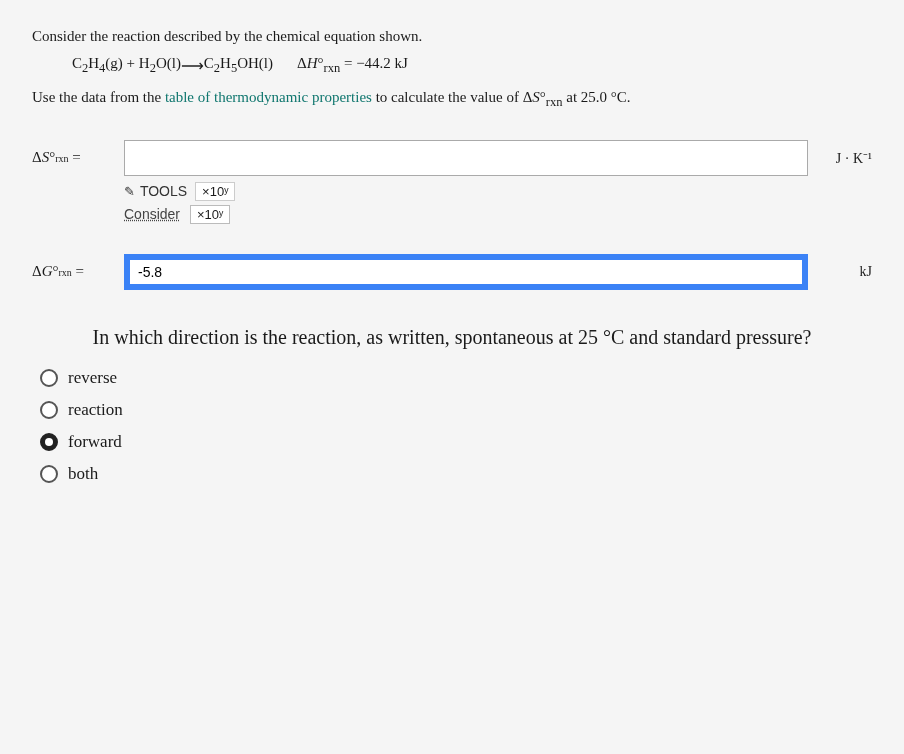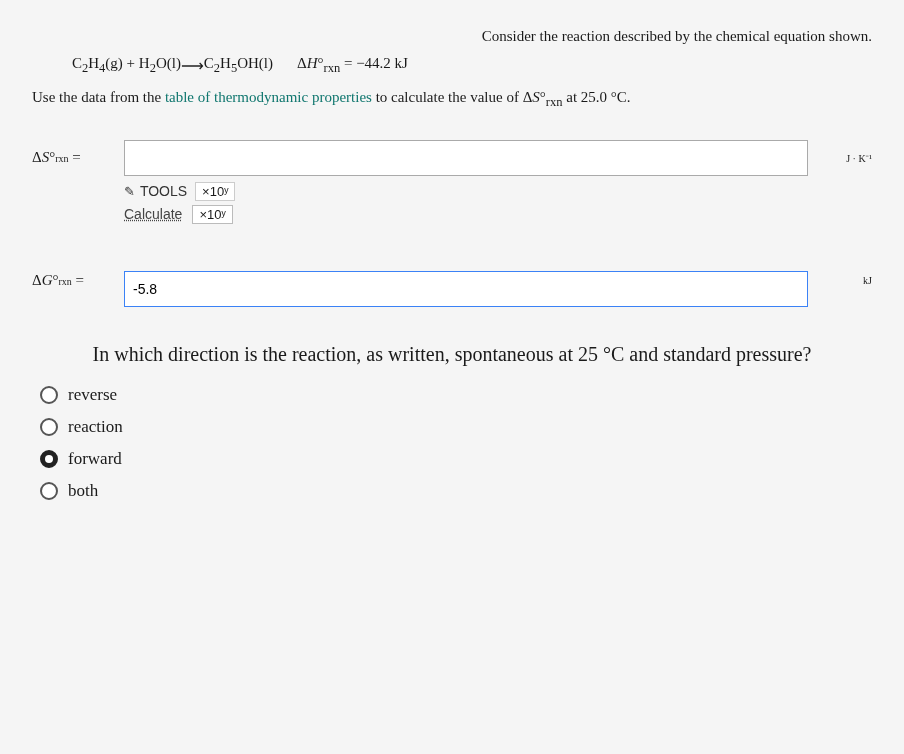--- a/index.html
+++ b/index.html
@@ -8,21 +8,20 @@
       background: #f5f5f5;
       padding: 28px 32px;
       font-size: 15px;
       color: #1a1a1a;
       max-width: 904px;
     }
 
     .intro-text {
       font-size: 15px;
       margin-bottom: 8px;
-      text-align: right;
     }
 
     .equation-line {
       display: flex;
       align-items: center;
       margin: 10px 0 10px 40px;
       font-size: 15px;
     }
 
     .arrow {
@@ -65,21 +64,21 @@
       flex: 1;
       height: 36px;
       border: 1px solid #aaa;
       background: #fff;
       padding: 4px 8px;
       font-size: 14px;
       outline: none;
     }
 
     .unit-label {
-      font-size: 10px;
+      font-size: 14px;
       min-width: 52px;
       text-align: right;
     }
 
     .tools-row {
       display: flex;
       align-items: center;
       gap: 8px;
       margin: 4px 0 4px 92px;
     }
@@ -134,26 +133,25 @@
     .dg-row {
       display: flex;
       align-items: center;
       gap: 12px;
       margin-bottom: 6px;
     }
 
     .dg-input {
       flex: 1;
       height: 36px;
-      border: 1px solid #3b82f6;
+      border: 6px solid #3b82f6;
       background: #fff;
       padding: 4px 8px;
       font-size: 14px;
       outline: none;
-      margin-top: 17px;
     }
 
     .section-question {
       font-size: 20px;
       margin-top: 32px;
       margin-bottom: 16px;
       line-height: 1.5;
       text-align: center;
     }
 
@@ -231,21 +229,21 @@
 <div class="tools-row">
   <button class="tools-btn">
     <span class="tools-icon">✎</span>
     <span>TOOLS</span>
   </button>
   <span class="x10-label">×10ʸ</span>
 </div>
 
 <div class="calculate-row">
   <span class="calc-label" style="cursor:pointer; text-decoration:underline; text-decoration-style:dotted;">
-    Calculate
+    Consider
   </span>
   <span class="calc-x10">×10ʸ</span>
 </div>
 
 <div class="spacer"></div>
 
 <div class="dg-row">
   <div class="field-label">
     Δ<span class="math-sym">G</span>°<sub>rxn</sub> &nbsp;=
   </div>

